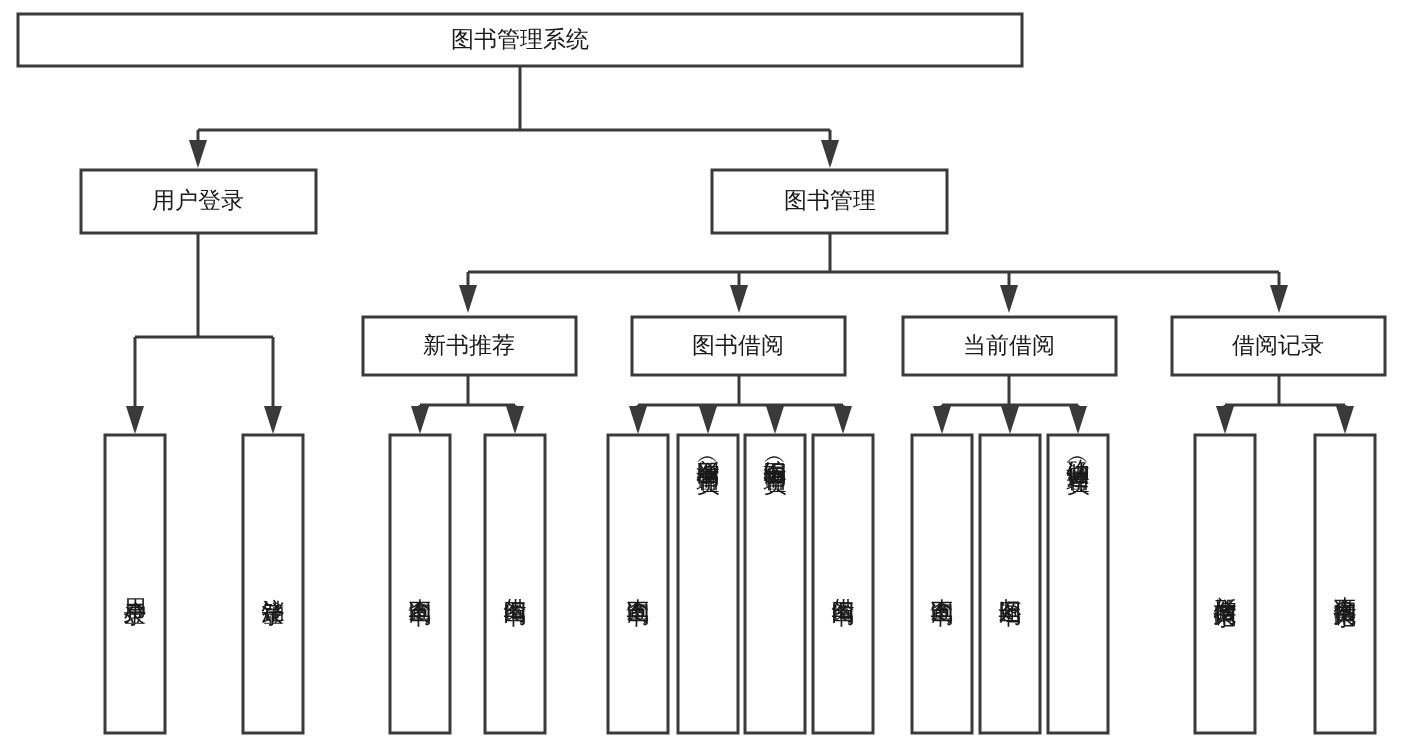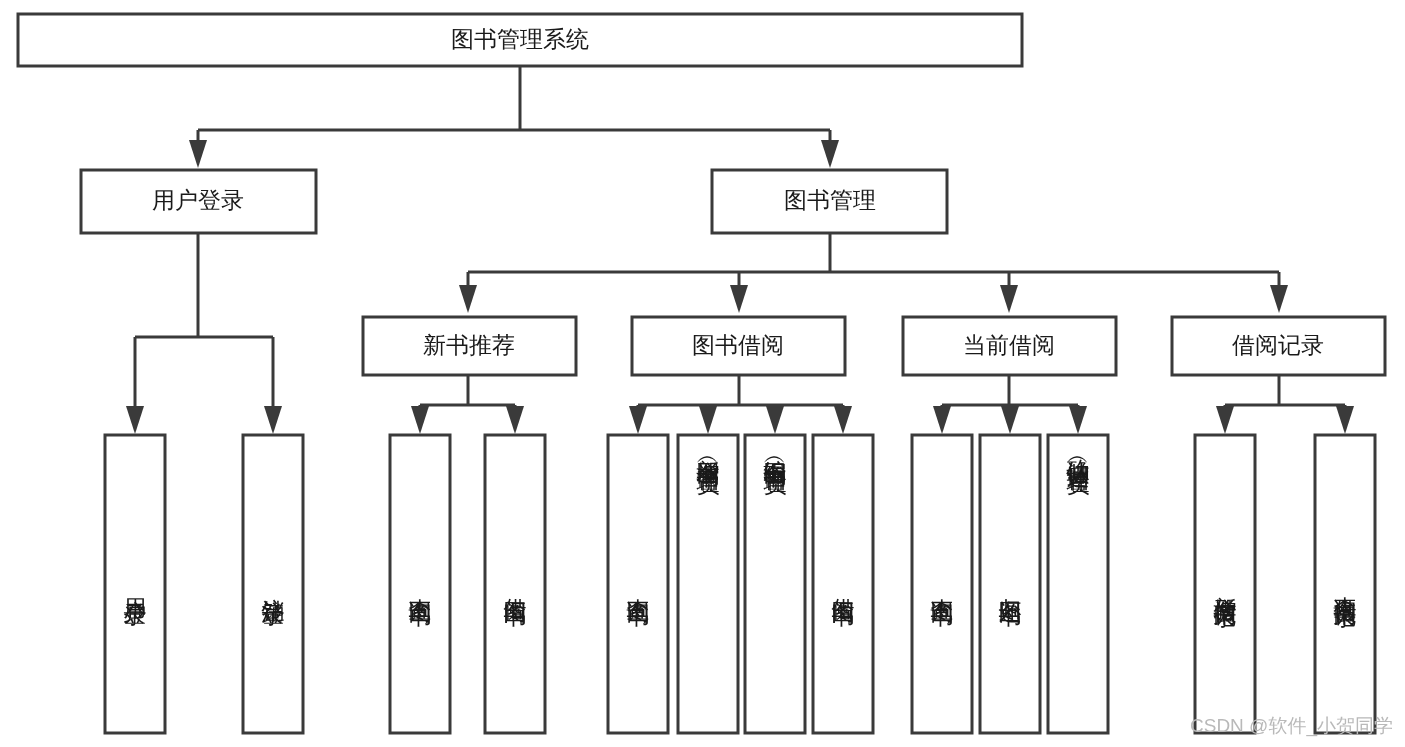--- a/index.html
+++ b/index.html
@@ -218,15 +218,14 @@
   <div class="node-label-v" style="left:745px; top:435px; width:60px; height:298px; justify-content:flex-start; padding-top:6px; box-sizing:border-box;">编辑图书（管理员）</div>
   <div class="node-label-v" style="left:813px; top:435px; width:60px; height:298px;">借阅图书</div>
 
   <div class="node-label-v" style="left:912px; top:435px; width:60px; height:298px;">查询图书</div>
   <div class="node-label-v" style="left:980px; top:435px; width:60px; height:298px;">归还图书</div>
   <div class="node-label-v" style="left:1048px; top:435px; width:60px; height:298px; justify-content:flex-start; padding-top:6px; box-sizing:border-box;">确认归还（管理员）</div>
 
   <div class="node-label-v" style="left:1195px; top:435px; width:60px; height:298px;">新增借阅记录</div>
   <div class="node-label-v" style="left:1315px; top:435px; width:60px; height:298px;">查询借阅记录</div>
 
-  <div class="watermark">CSDN @软件_小贺同学</div>
 
 </div>
 
 </body></html>

